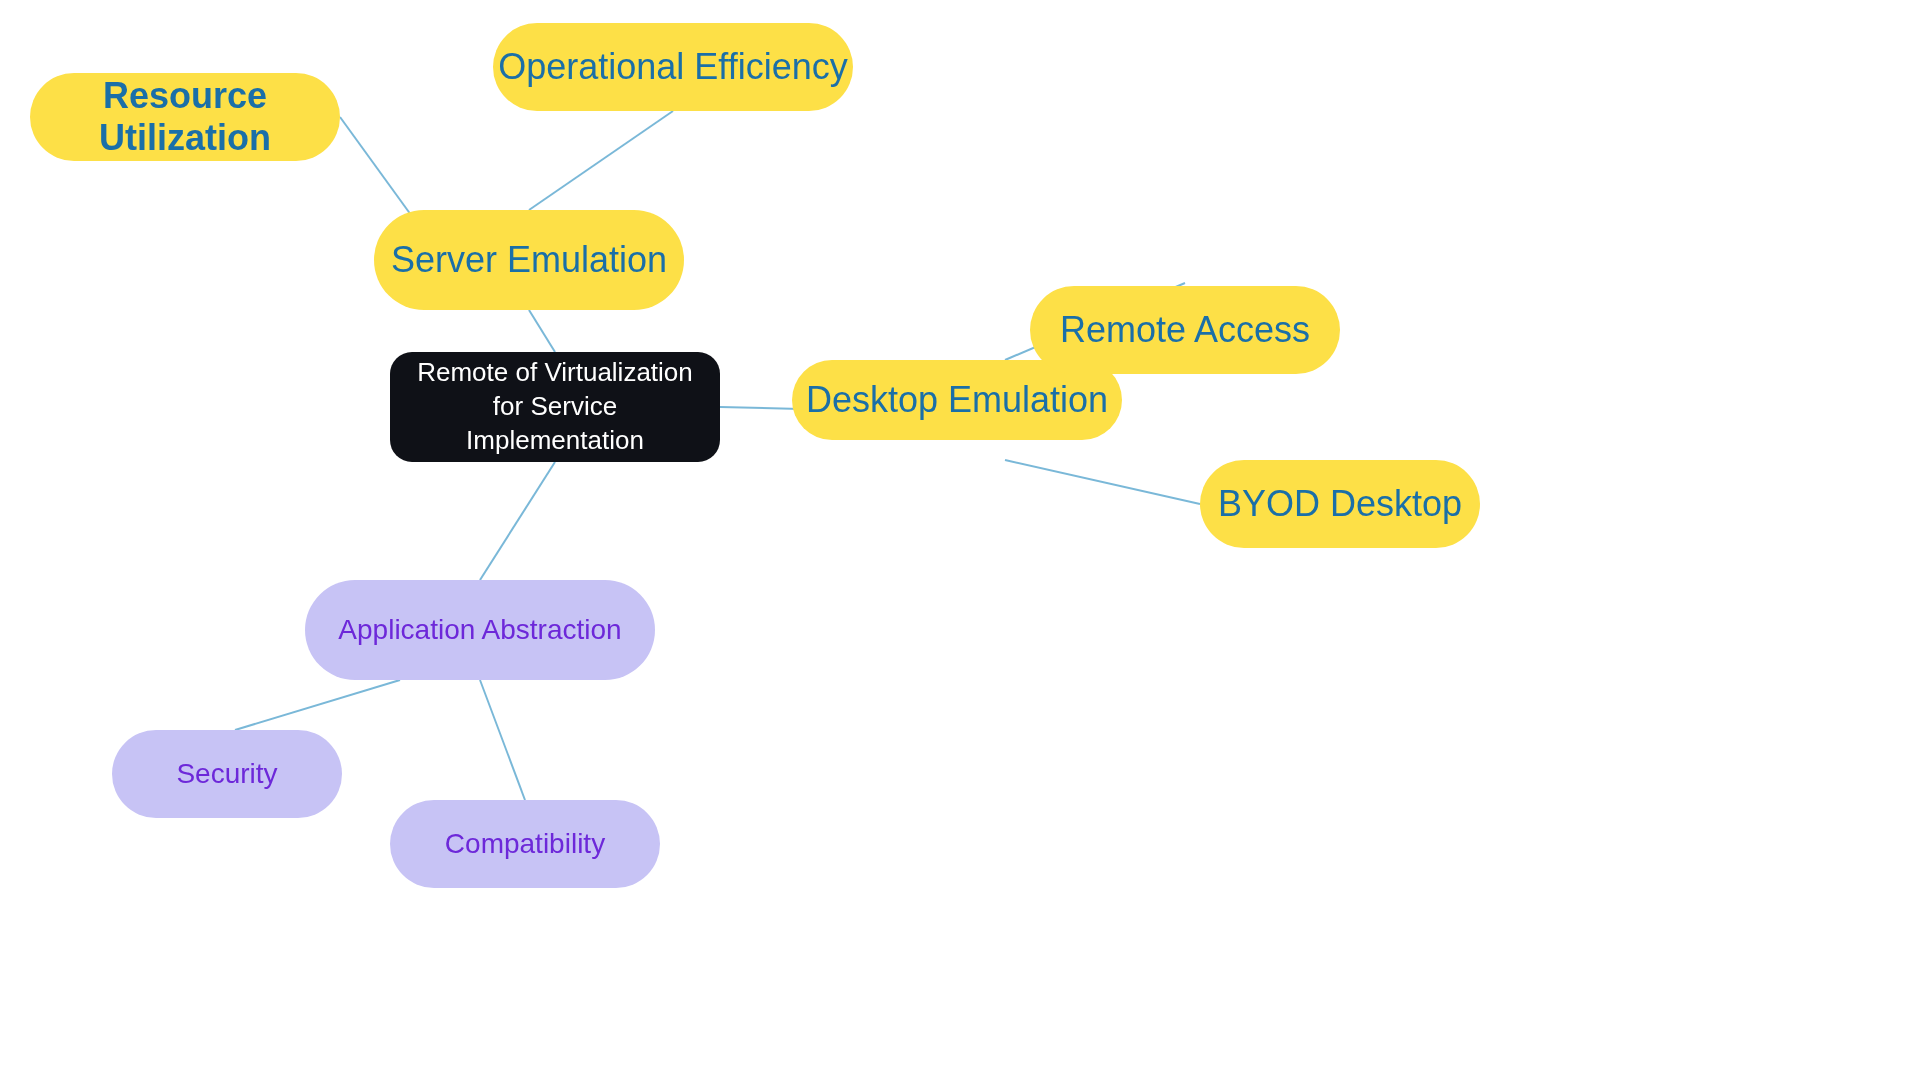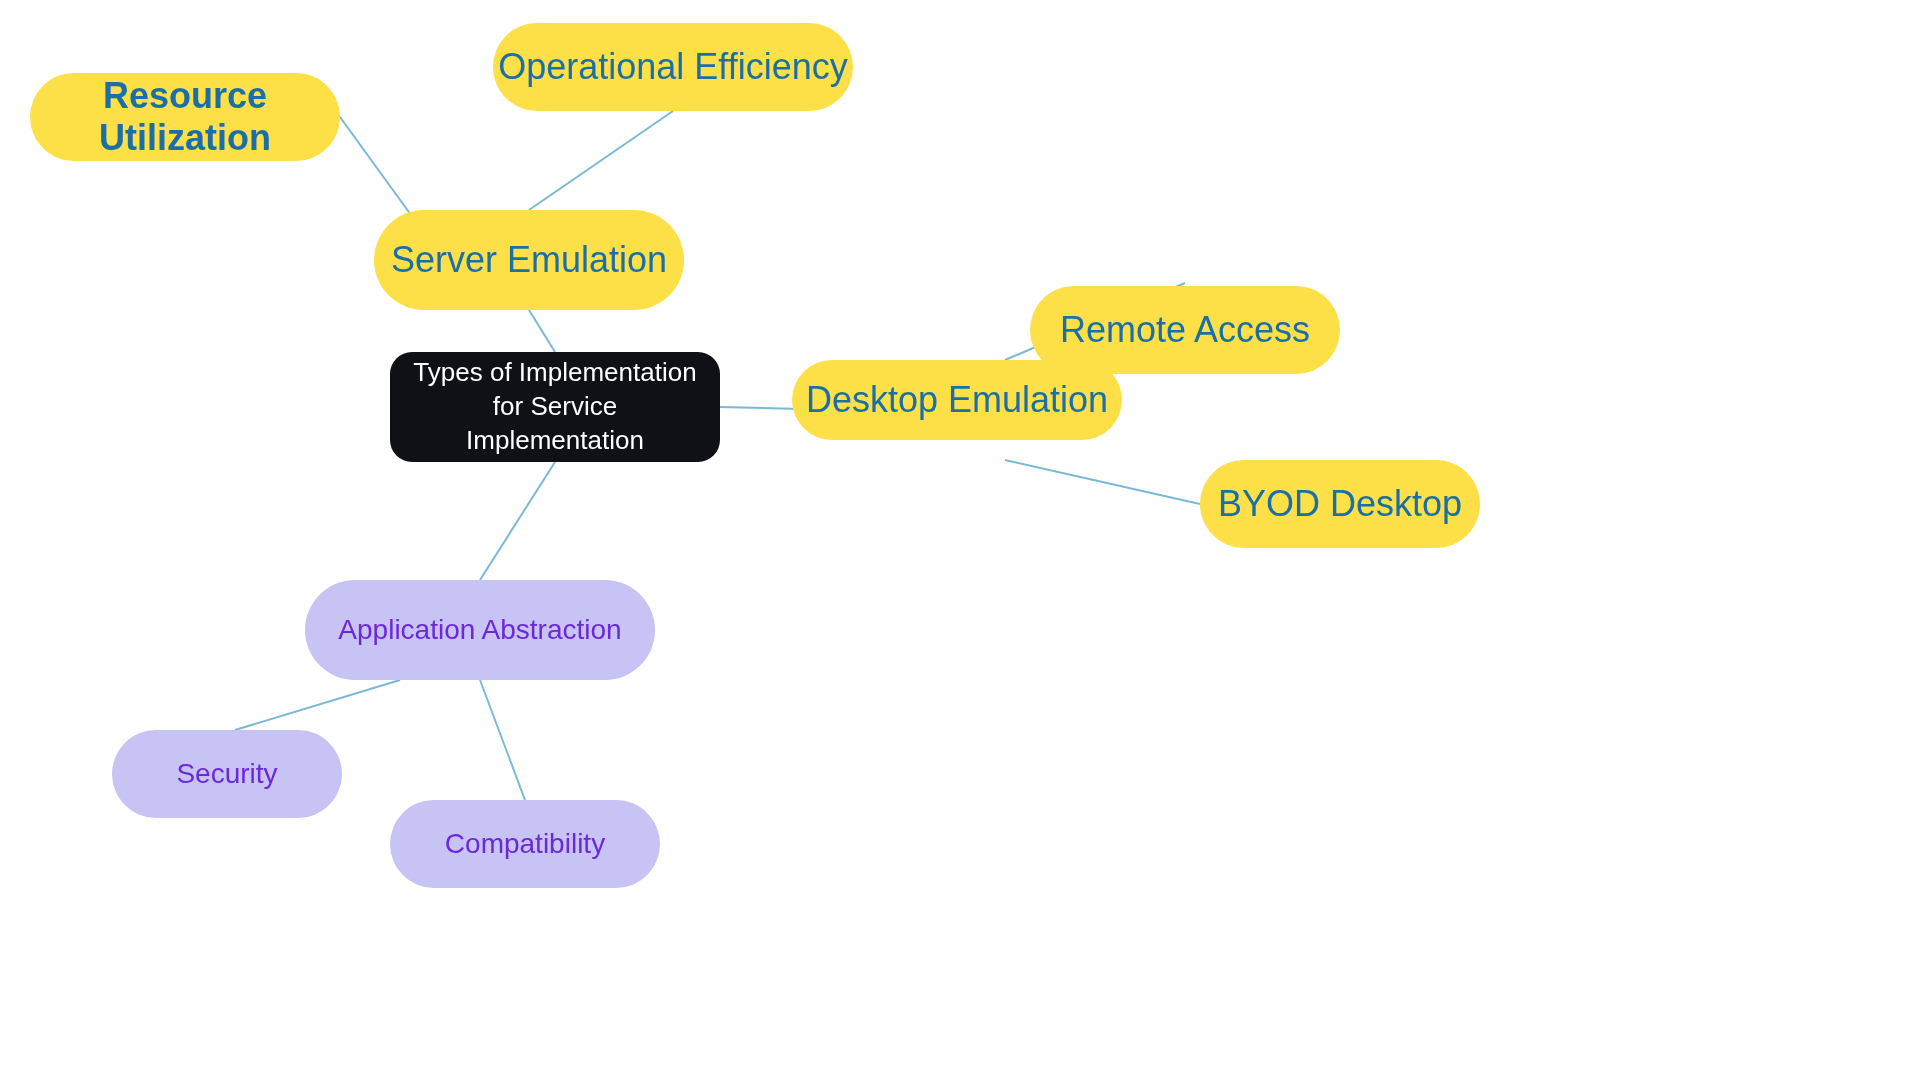--- a/index.html
+++ b/index.html
@@ -136,21 +136,21 @@
 
   <line x1="1005" y1="460" x2="1200" y2="504" stroke="#7ab8d8" stroke-width="2"></line>
 
   <line x1="555" y1="462" x2="480" y2="580" stroke="#7ab8d8" stroke-width="2"></line>
 
   <line x1="400" y1="680" x2="235" y2="730" stroke="#7ab8d8" stroke-width="2"></line>
 
   <line x1="480" y1="680" x2="525" y2="800" stroke="#7ab8d8" stroke-width="2"></line>
 </svg>
 
-<div class="node node-center">Types of Implementation for
+<div class="node node-center">Remote of Virtualization for
 Service Implementation</div>
 
 <div class="node node-blue node-server-emulation">Server Emulation</div>
 
 <div class="node node-blue node-operational-efficiency">Operational Efficiency</div>
 
 <div class="node node-blue node-resource-utilization">Resource Utilization</div>
 
 <div class="node node-blue node-desktop-emulation">Desktop Emulation</div>
 

